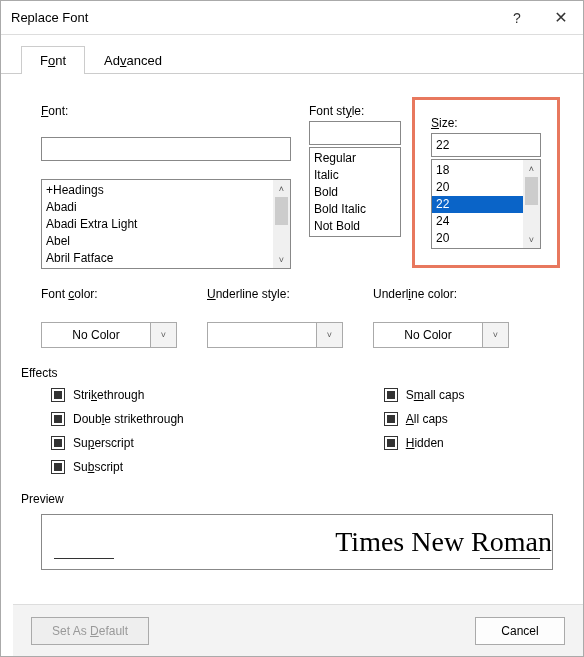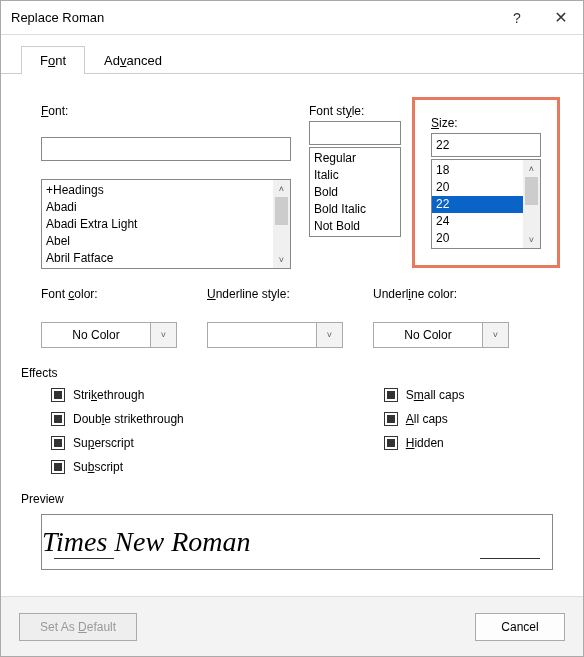--- a/index.html
+++ b/index.html
@@ -34,36 +34,36 @@
 .ddcol { display: flex; flex-direction: column; }
 .dropdown { display: flex; margin-top: 18px; }
 .ddtxt { height: 26px; border: 1px solid #aaa; font-size: 12px; display: flex; align-items: center; justify-content: center; padding: 0 6px; }
 .ddarr { width: 26px; height: 26px; border: 1px solid #aaa; border-left: none; display: flex; align-items: center; justify-content: center; font-size: 9px; color: #555; background: #f3f3f3; }
 .section-lbl { font-size: 12px; margin: 18px 0 8px -20px; }
 .effects { display: flex; gap: 200px; margin-left: 10px; }
 .eff-col { display: flex; flex-direction: column; gap: 10px; }
 .chk { display: flex; align-items: center; gap: 8px; font-size: 12px; }
 .box { width: 14px; height: 14px; border: 1px solid #333; display: flex; align-items: center; justify-content: center; }
 .box .mark { width: 8px; height: 8px; background: #333; }
-.preview-box { border: 1px solid #888; height: 56px; display: flex; align-items: center; justify-content: flex-start; margin-top: 4px; position: relative; font-style: italic; }
+.preview-box { border: 1px solid #888; height: 56px; display: flex; align-items: center; justify-content: flex-end; margin-top: 4px; position: relative; }
 .preview-txt { font-family: "Times New Roman", serif; font-size: 28px; }
 .pline { position: absolute; bottom: 10px; height: 1px; width: 60px; background: #333; }
 .pline.l { left: 12px; } .pline.r { right: 12px; }
-.btnbar { position: absolute; left: 0; right: 0; bottom: 0; height: 60px; border-top: 1px solid #ddd; display: flex; align-items: center; padding: 0 18px; background: #f3f3f3; }
+.btnbar { position: absolute; left: 12px; right: 0; bottom: 0; height: 52px; border-top: 1px solid #ddd; display: flex; align-items: center; padding: 0 18px; background: #f3f3f3; }
 .btn { height: 28px; padding: 0 20px; border: 1px solid #aaa; background: #fdfdfd; font-size: 12px; display: flex; align-items: center; justify-content: center; cursor: default; }
 .btn.disabled { color: #999; background: #eee; }
 .btn.primary { border: 2px solid #1e6fd6; }
 .spacer { flex: 1; }
 </style>
 </head>
 <body>
 
 <div class="dialog">
   <div class="titlebar">
-    <span class="title">Replace Roman</span>
+    <span class="title">Replace Font</span>
     <div class="tbtn">?</div>
     <div class="tbtn close">✕</div>
   </div>
 
   <div class="tabs">
     <div class="tab active"><span>F<span class="u">o</span>nt</span></div>
     <div class="tab"><span>Ad<span class="u">v</span>anced</span></div>
   </div>
 
   <div class="content">

